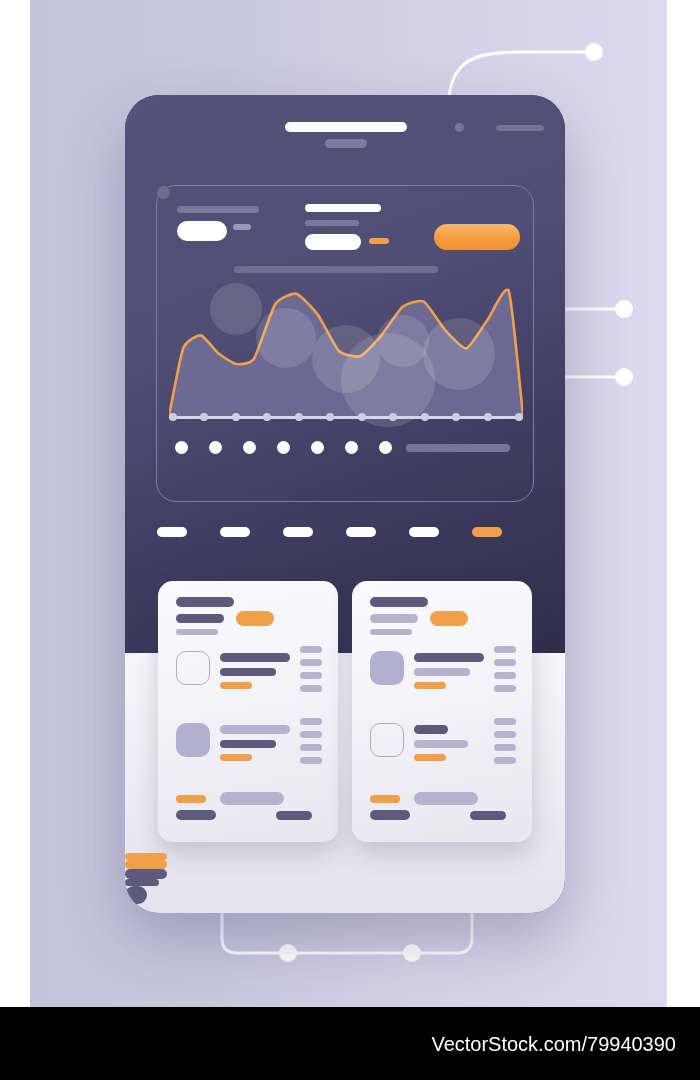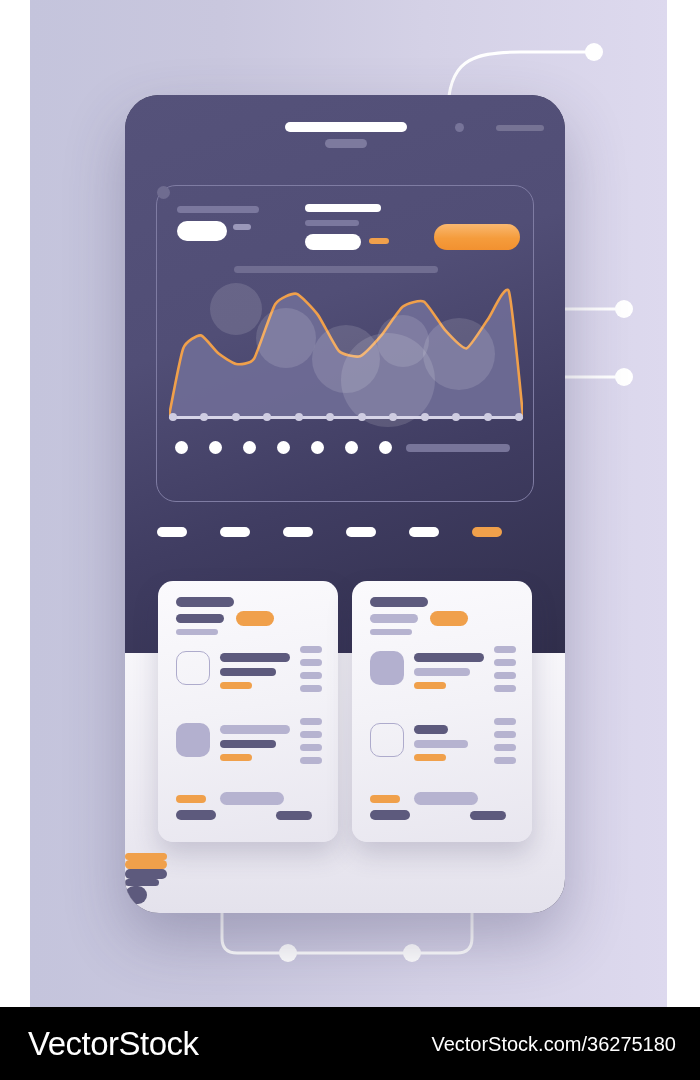--- a/index.html
+++ b/index.html
@@ -276,17 +276,16 @@
     <div class="footer">
       <div class="ft-left"></div>
       <div class="ft-s1"></div>
       <div class="ft-s2"></div>
       <div class="ft-s3"></div>
       <div class="ft-circle"></div>
     </div>
   </div>
 
   <div class="wm">
-    <div class="wm-brand">VectorStock</div>
-    <div class="wm-url">VectorStock.com/36275180</div>
+    <div class="wm-url">VectorStock.com/79940390</div>
   </div>
 
 </div>
 
 </body></html>

